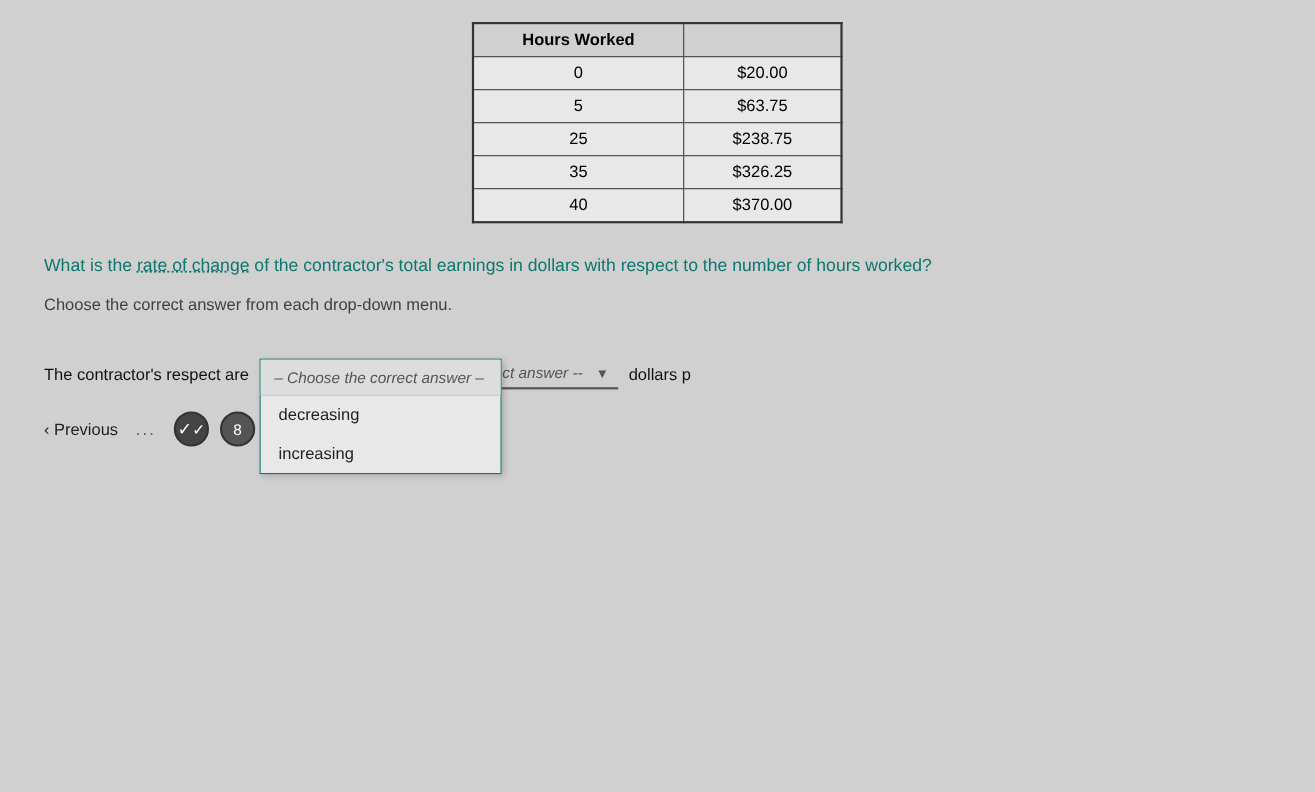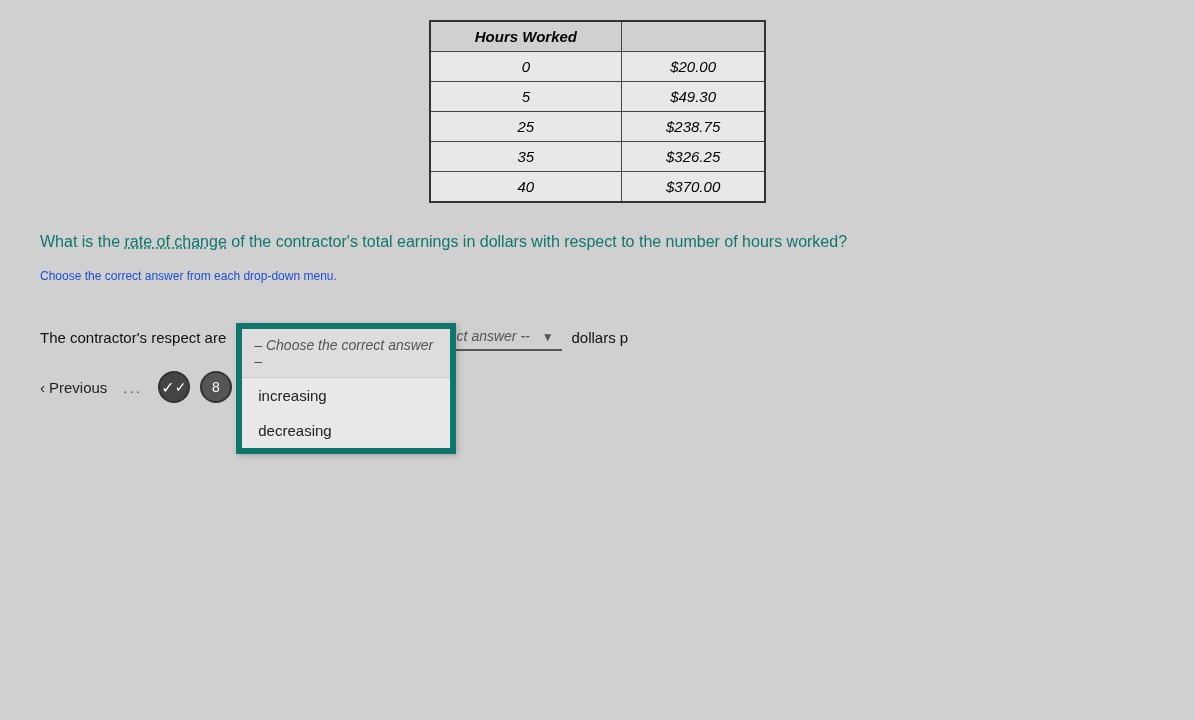--- a/index.html
+++ b/index.html
@@ -31,43 +31,42 @@
       border-collapse: collapse;
       border: 2px solid #333;
       min-width: 320px;
     }
     .data-table th, .data-table td {
       border: 1px solid #444;
       padding: 6px 44px;
       text-align: center;
       font-size: 15px;
       background: #e8e8e8;
-      font-style: italic;
     }
     .data-table th {
       background: #d0d0d0;
       font-weight: bold;
     }
 
     
     .question-section {
       margin-bottom: 20px;
     }
     .question-text {
       font-size: 16px;
       color: #0f766e;
       margin-bottom: 18px;
     }
     .rate-of-change {
       text-decoration: underline;
       text-decoration-style: dotted;
     }
     .instruction-text {
-      font-size: 12px;
-      color: #1d4ed8;
+      font-size: 15px;
+      color: #404040;
       margin-bottom: 20px;
     }
 
     
     .answer-row {
       display: flex;
       align-items: flex-start;
       gap: 10px;
       font-size: 15px;
       color: #111;
@@ -81,21 +80,21 @@
     
     .dropdown-container {
       position: relative;
       display: inline-block;
     }
     .dropdown-popup {
       position: absolute;
       top: 0;
       left: 0;
       background: #e8e8e8;
-      border: 6px solid #0f766e;
+      border: 1px solid #0f766e;
       min-width: 220px;
       z-index: 10;
       box-shadow: 2px 2px 6px rgba(0,0,0,0.2);
     }
     .dropdown-popup .popup-header {
       padding: 8px 12px;
       font-size: 14px;
       color: #555;
       font-style: italic;
       border-bottom: 1px solid #ccc;
@@ -196,21 +195,21 @@
           <th></th>
         </tr>
       </thead>
       <tbody id="table-body">
       <tr>
             <td>0</td>
             <td>$20.00</td>
           </tr>
           <tr>
             <td>5</td>
-            <td>$49.30</td>
+            <td>$63.75</td>
           </tr>
           <tr>
             <td>25</td>
             <td>$238.75</td>
           </tr>
           <tr>
             <td>35</td>
             <td>$326.25</td>
           </tr>
           <tr>
@@ -227,22 +226,22 @@
     </p>
     <p class="instruction-text">Choose the correct answer from each drop-down menu.</p>
   </div>
 
   <div class="answer-row">
     <span class="answer-label">The contractor's respect are</span>
 
     <div class="dropdown-container">
       <div class="dropdown-popup">
         <div class="popup-header">– Choose the correct answer –</div>
+        <div class="popup-item">decreasing</div>
         <div class="popup-item">increasing</div>
-        <div class="popup-item">decreasing</div>
       </div>
     </div>
 
     <span class="at-rate-text">at a rate of</span>
 
     <div class="dropdown-container">
       <button class="dropdown-button-2">
         <span>-- Choose the correct answer --</span>
         <span class="arrow">▼</span>
       </button>

